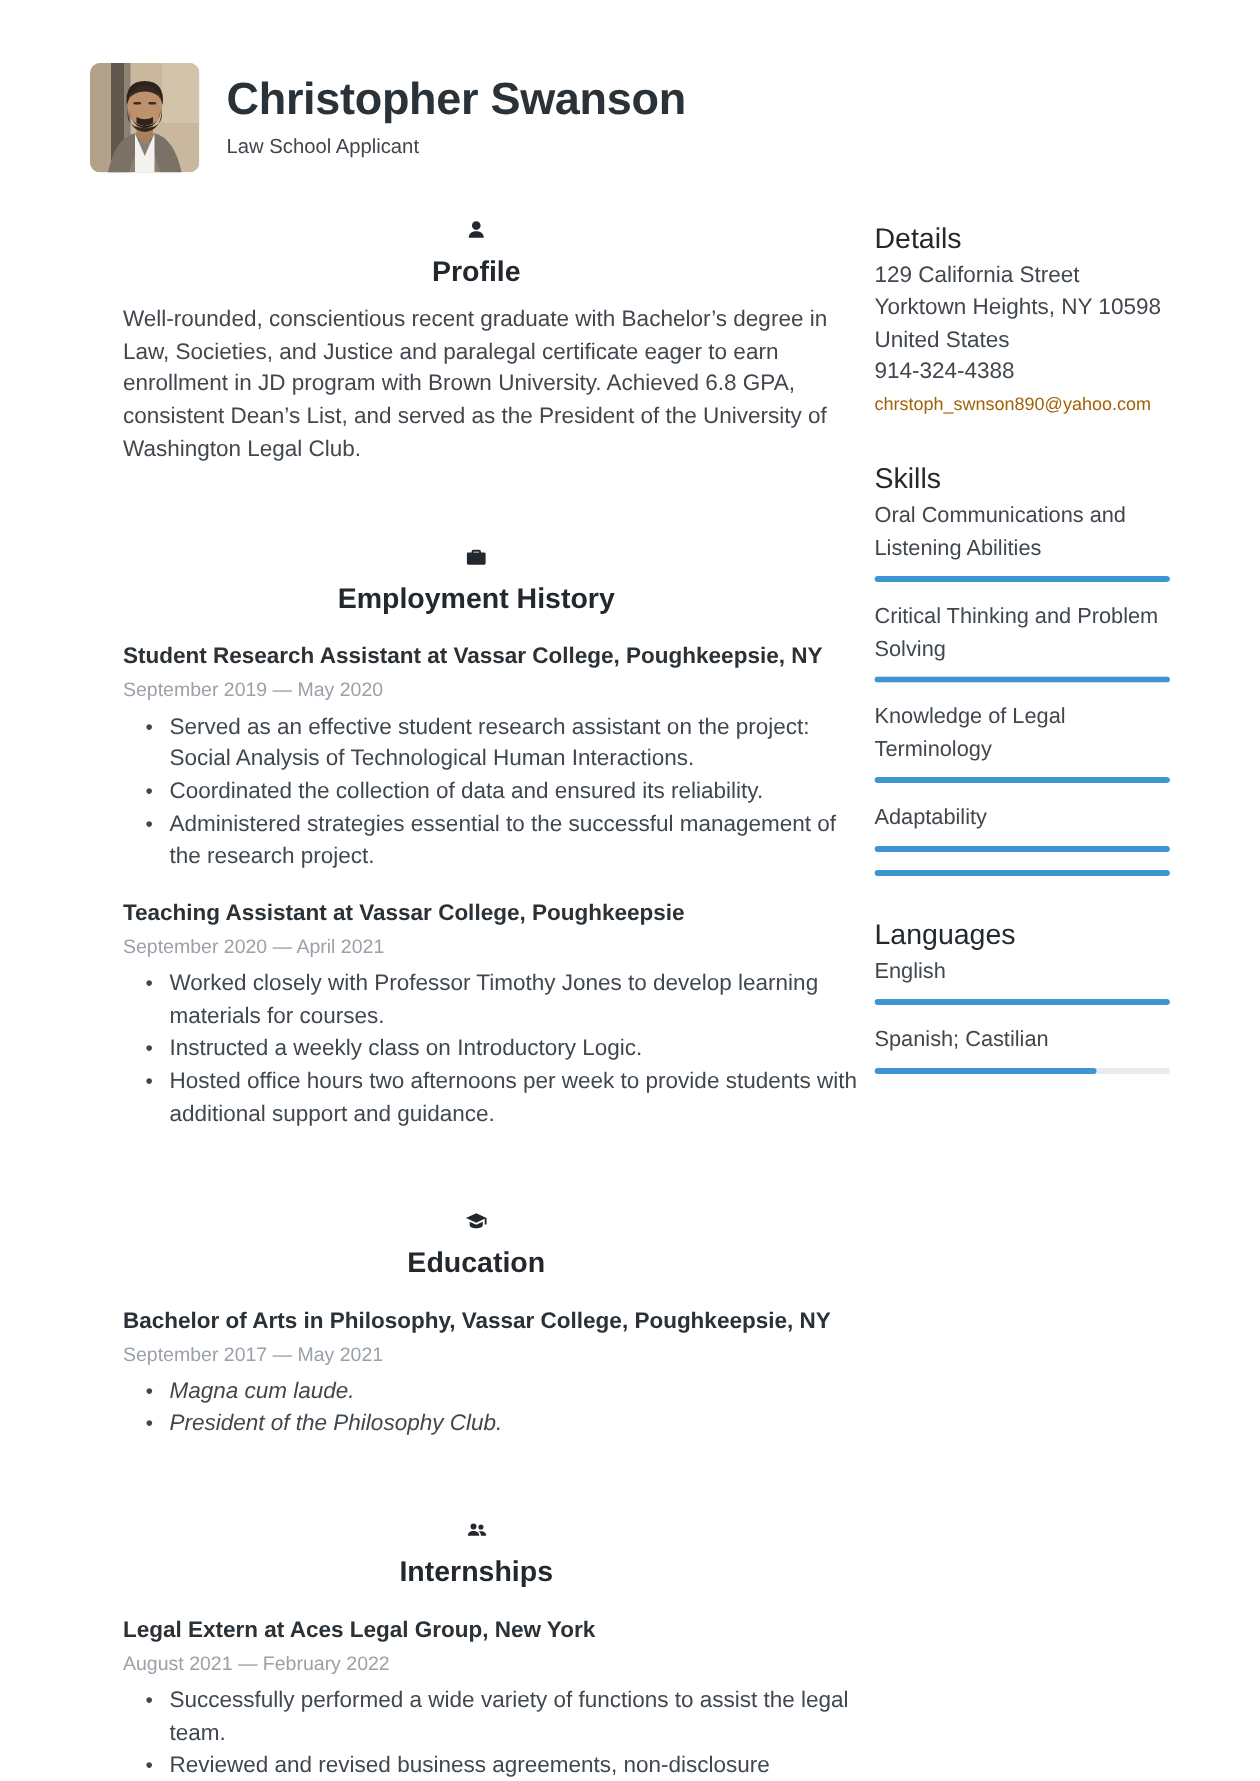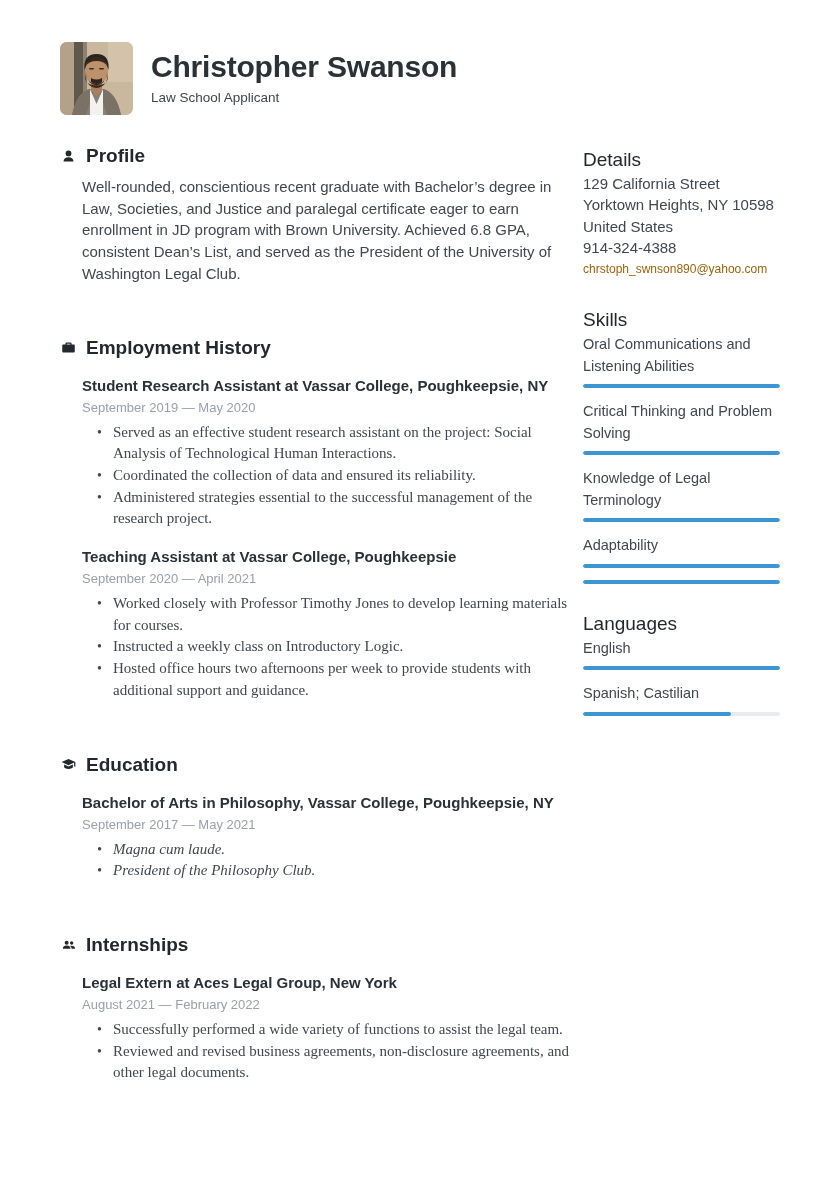--- a/index.html
+++ b/index.html
@@ -26,35 +26,35 @@
   }
   .subtitle { font-size: 13.5px; color: #3f464c; margin-top: 7px; }
 
   
   .columns { display: flex; padding: 0 60px; margin-top: 30px; gap: 8px; }
   .main { flex: 0 0 515px; }
   .sidebar { flex: 1 1 auto; padding-top: 4px; }
 
   
   .section + .section { margin-top: 52px; }
-  .section-header { display: flex; align-items: center; gap: 9px; }
+  .section-header { display: flex; align-items: center; gap: 9px; flex-direction: column; }
   .section-icon { width: 17px; height: 17px; display: inline-flex; align-items: center; justify-content: center; }
   .section-icon svg { display: block; }
   .section-heading { font-size: 19px; font-weight: 700; color: #23282e; }
   .section-body { margin-left: 22px; }
 
   .profile-text { font-size: 15px; line-height: 21.7px; color: #40474e; margin-top: 9px; }
 
   .entry { margin-top: 17px; }
   .entry-title { font-size: 15px; font-weight: 700; color: #2a3137; line-height: 20px; }
   .entry-dates { font-size: 13px; color: #9aa1a9; margin-top: 4px; }
   ul.bullets { list-style: none; margin-top: 7px; }
   ul.bullets li {
     position: relative; padding-left: 31px;
-    font-size: 15px; line-height: 21.7px; color: #40474e; font-family: Liberation Serif, serif;
+    font-size: 15px; line-height: 21.7px; color: #40474e;
   }
   ul.bullets li::before {
     content: "•"; position: absolute; left: 15px; top: 0;
     color: #40474e; font-size: 14px;
   }
   .italic-bullets ul.bullets li { font-style: italic; }
 
   
   .side-heading { font-size: 19px; font-weight: 400; color: #23282e; }
   .side-section + .side-section { margin-top: 29px; }

